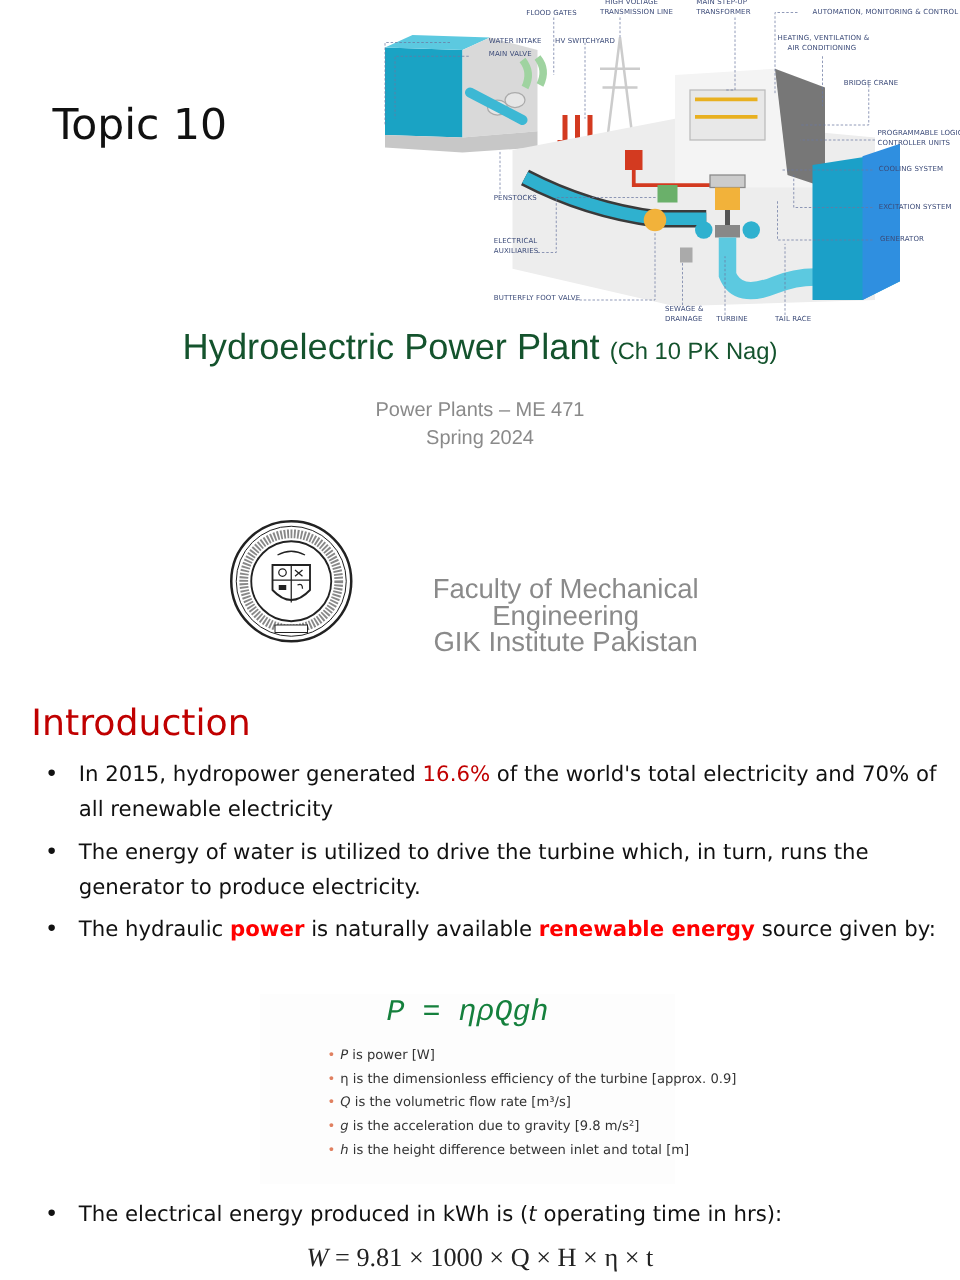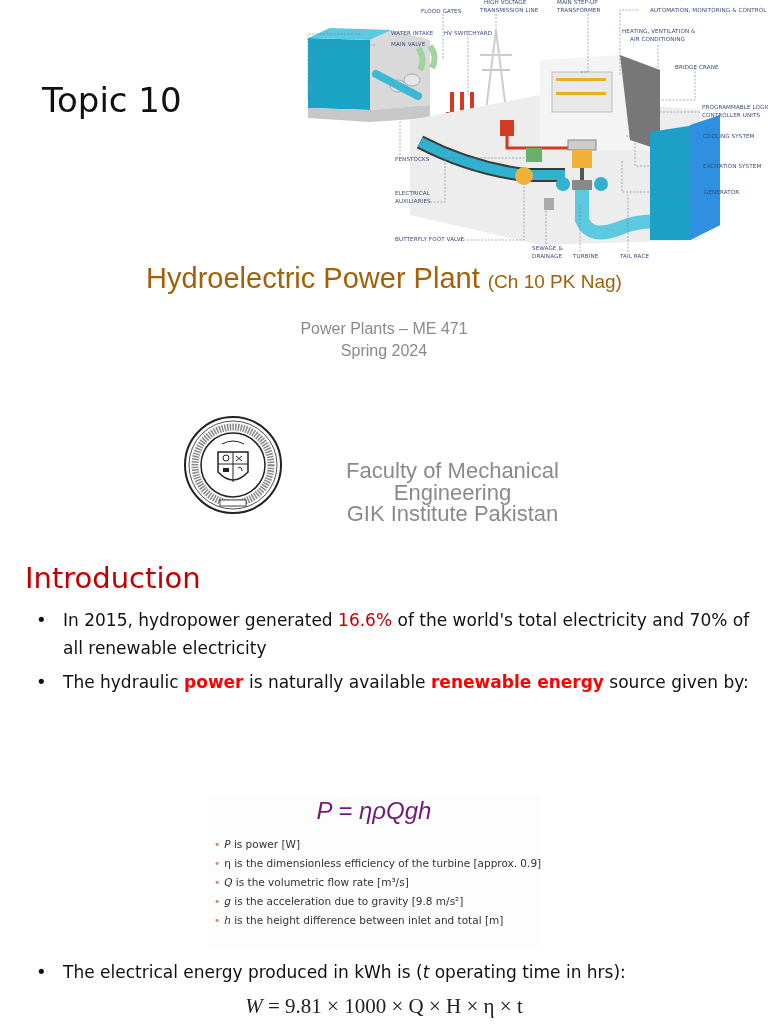--- a/index.html
+++ b/index.html
@@ -1,36 +1,36 @@
 <!DOCTYPE html>
 <html><head>
 <meta charset="utf-8">
 <style>
   html, body { margin:0; padding:0; background:#ffffff; }
   body { width:768px; height:1024px; position:relative; overflow:hidden; font-family:"Liberation Sans", sans-serif; }
   .abs { position:absolute; }
   .topic { left:42px; top:80px; font-family:"DejaVu Sans", sans-serif; font-size:34px; color:#111; }
   .diagram { left:300px; top:0; width:468px; height:262px; }
   .lbl { position:absolute; font-family:"DejaVu Sans", sans-serif; font-size:5.6px; color:#3b4a78; letter-spacing:0.1px; white-space:nowrap; line-height:7px; }
-  .title { left:0; width:768px; top:262px; text-align:center; color:#a16207; font-size:29px; }
+  .title { left:0; width:768px; top:262px; text-align:center; color:#14532d; font-size:29px; }
   .title .sub { font-size:19px; }
   .course { left:0; width:768px; top:318px; text-align:center; color:#8a8a8a; font-size:16px; line-height:21.5px; }
   .course .bold { font-weight:bold; }
   .logo { left:178px; top:414px; width:110px; height:102px; }
   .faculty { left:300px; top:460px; width:305px; text-align:center; color:#8a8a8a; font-size:22px; line-height:21.5px; }
   .intro-h { left:25px; top:561px; font-family:"DejaVu Sans", sans-serif; font-size:29px; color:#c00000; }
   ul.bullets { position:absolute; left:0; top:606px; margin:0; padding:0; list-style:none; width:768px; }
   ul.bullets li { position:relative; padding-left:63px; padding-right:8px; font-family:"DejaVu Sans", sans-serif; font-size:17px; line-height:28px; color:#111; margin-bottom:6px; }
   ul.bullets li::before { content:"•"; position:absolute; left:36px; top:0; font-size:18px; }
   .red { color:#c00000; }
   .red-bold { color:#ff0000; font-weight:bold; }
   .formula-box { left:208px; top:795px; width:332px; height:152px; background:#fdfdfd; }
-  .formula-main { position:absolute; left:0; width:332px; top:2px; text-align:center; font-family:Liberation Sans, sans-serif; font-style:italic; font-size:24px; color:#701a75; }
+  .formula-main { position:absolute; left:0; width:332px; top:2px; text-align:center; font-family:Liberation Mono, monospace; font-style:italic; font-size:24px; color:#15803d; }
   .defs { position:absolute; left:6px; top:40px; margin:0; padding:0; list-style:none; }
-  .defs li { font-family:"DejaVu Sans", sans-serif; font-size:10.5px; color:#333; line-height:19px; white-space:nowrap; }
+  .defs li { font-family:"DejaVu Sans", sans-serif; font-size:10.5px; color:#333; line-height:19px; white-space:nowrap;margin-left:48px; }
   .defs li .dot { color:#e08060; margin-right:4px; }
   .w-formula { left:0; width:768px; top:994px; text-align:center; font-family:"Liberation Serif", serif; font-size:21px; color:#222; }
   .w-formula i { font-style:italic; }
 </style>
 </head>
 <body>
 
 <div class="abs topic">Topic 10</div>
 
 <div class="abs diagram">
@@ -164,20 +164,21 @@
 
 <div class="abs faculty">
   <div>Faculty of Mechanical Engineering</div>
   <div>GIK Institute Pakistan</div>
 </div>
 
 <div class="abs intro-h">Introduction</div>
 
 <ul class="bullets">
   <li><span> In 2015, hydropower generated </span><span class="red">16.6%</span><span> of the world's total electricity and 70% of all renewable electricity</span></li>
+  <li>The energy of water is utilized to drive the turbine which, in turn, runs the generator to produce electricity.</li>
   <li><span>The hydraulic </span><span class="red-bold">power</span><span> is naturally available </span><span class="red-bold">renewable energy</span><span> source given by:</span></li>
 </ul>
 
 <div class="abs formula-box">
   <div class="formula-main">P = ηρQgh</div>
   <ul class="defs">
     <li><span class="dot">•</span><i>P</i><span> is power [W]</span></li>
     <li><span class="dot">•</span><span>η</span><span> is the dimensionless efficiency of the turbine [approx. 0.9]</span></li>
     <li><span class="dot">•</span><i>Q</i><span> is the volumetric flow rate [m³/s]</span></li>
     <li><span class="dot">•</span><i>g</i><span> is the acceleration due to gravity [9.8 m/s²]</span></li>

